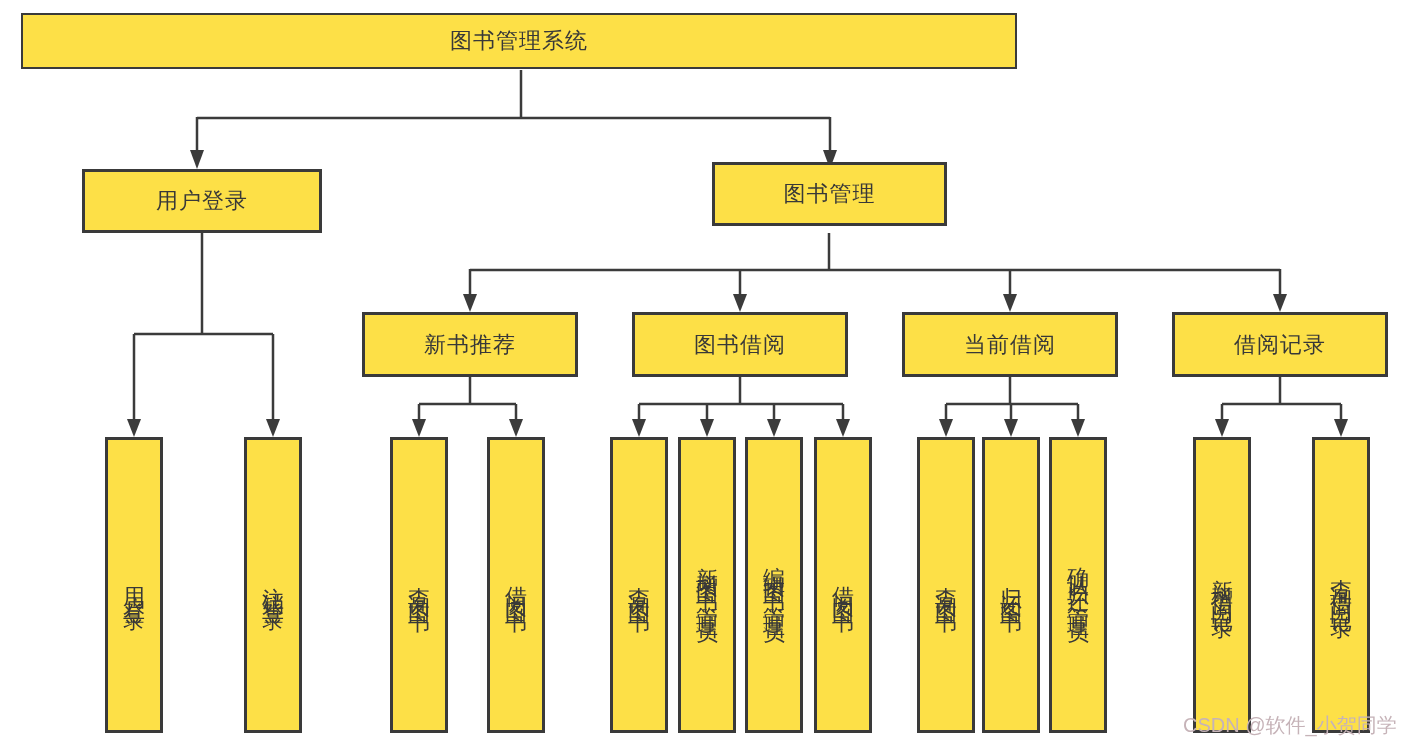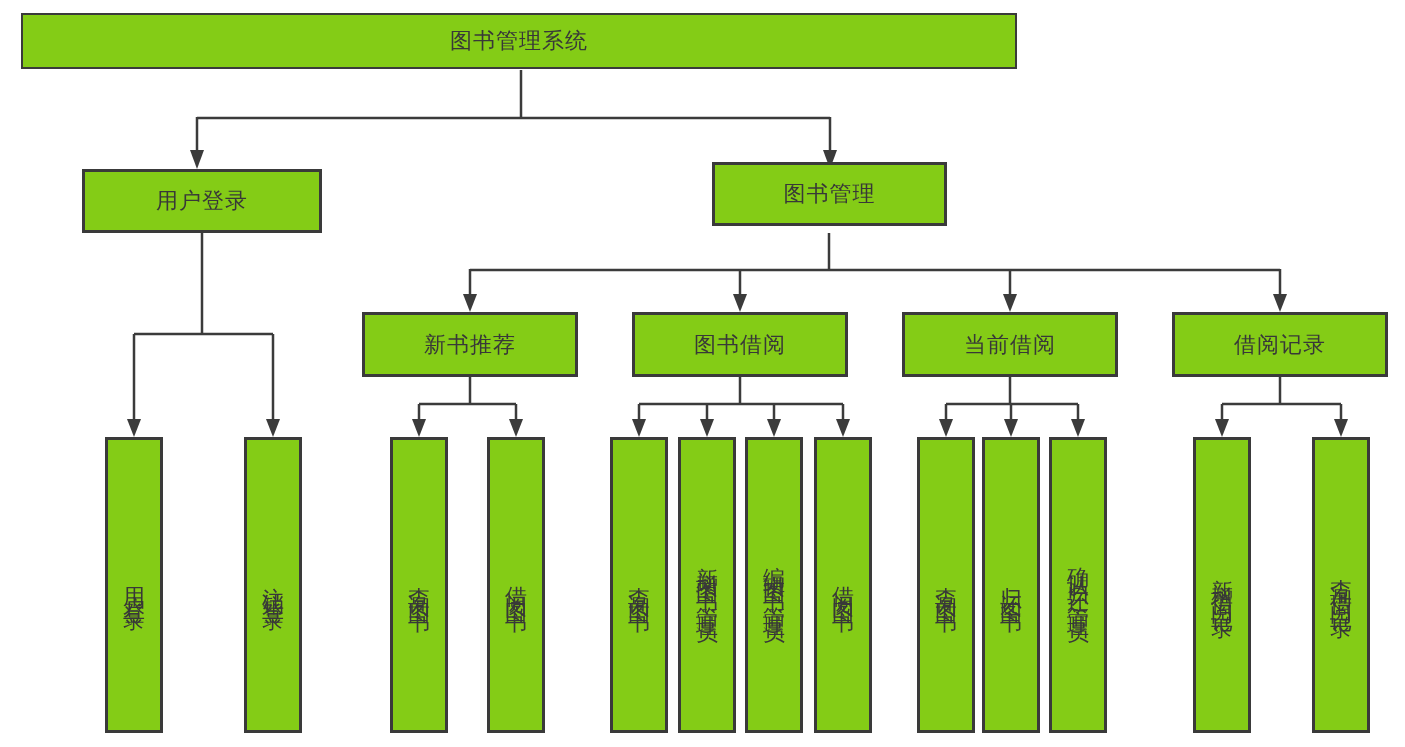--- a/index.html
+++ b/index.html
@@ -16,21 +16,21 @@
     width:1405px;height:747px;
     background:var(--background);
     overflow:hidden;
   }
   .wires{position:absolute;left:0;top:0;width:1405px;height:747px;}
   .wires path{stroke:var(--line);stroke-width:2.5;fill:none;}
   .wires polygon{fill:var(--line);stroke:none;}
   .box{
     position:absolute;
     box-sizing:border-box;
-    background:#84cc16;
+    background:#fde047;
     border:3px solid var(--box-border);
     display:flex;align-items:center;justify-content:center;
     text-align:center;
     color:#383838;
   }
   .box.root{border-width:2.5px;font-size:22px;letter-spacing:1px;}
   .box.h{font-size:22px;letter-spacing:1px;}
   .box.v{
     writing-mode:vertical-rl;
     text-orientation:mixed;
@@ -143,14 +143,15 @@
   <div class="box v" style="left:745px;top:437px;width:58px;height:296px;">编辑图书（管理员）</div>
   <div class="box v" style="left:814px;top:437px;width:58px;height:296px;">借阅图书</div>
 
   <div class="box v" style="left:917px;top:437px;width:58px;height:296px;">查询图书</div>
   <div class="box v" style="left:982px;top:437px;width:58px;height:296px;">归还图书</div>
   <div class="box v" style="left:1049px;top:437px;width:58px;height:296px;">确认归还（管理员）</div>
 
   <div class="box v" style="left:1193px;top:437px;width:58px;height:296px;">新增借阅记录</div>
   <div class="box v" style="left:1312px;top:437px;width:58px;height:296px;">查询借阅记录</div>
 
+  <div class="watermark">CSDN @软件_小贺同学</div>
 
 </div>
 
 </body></html>

